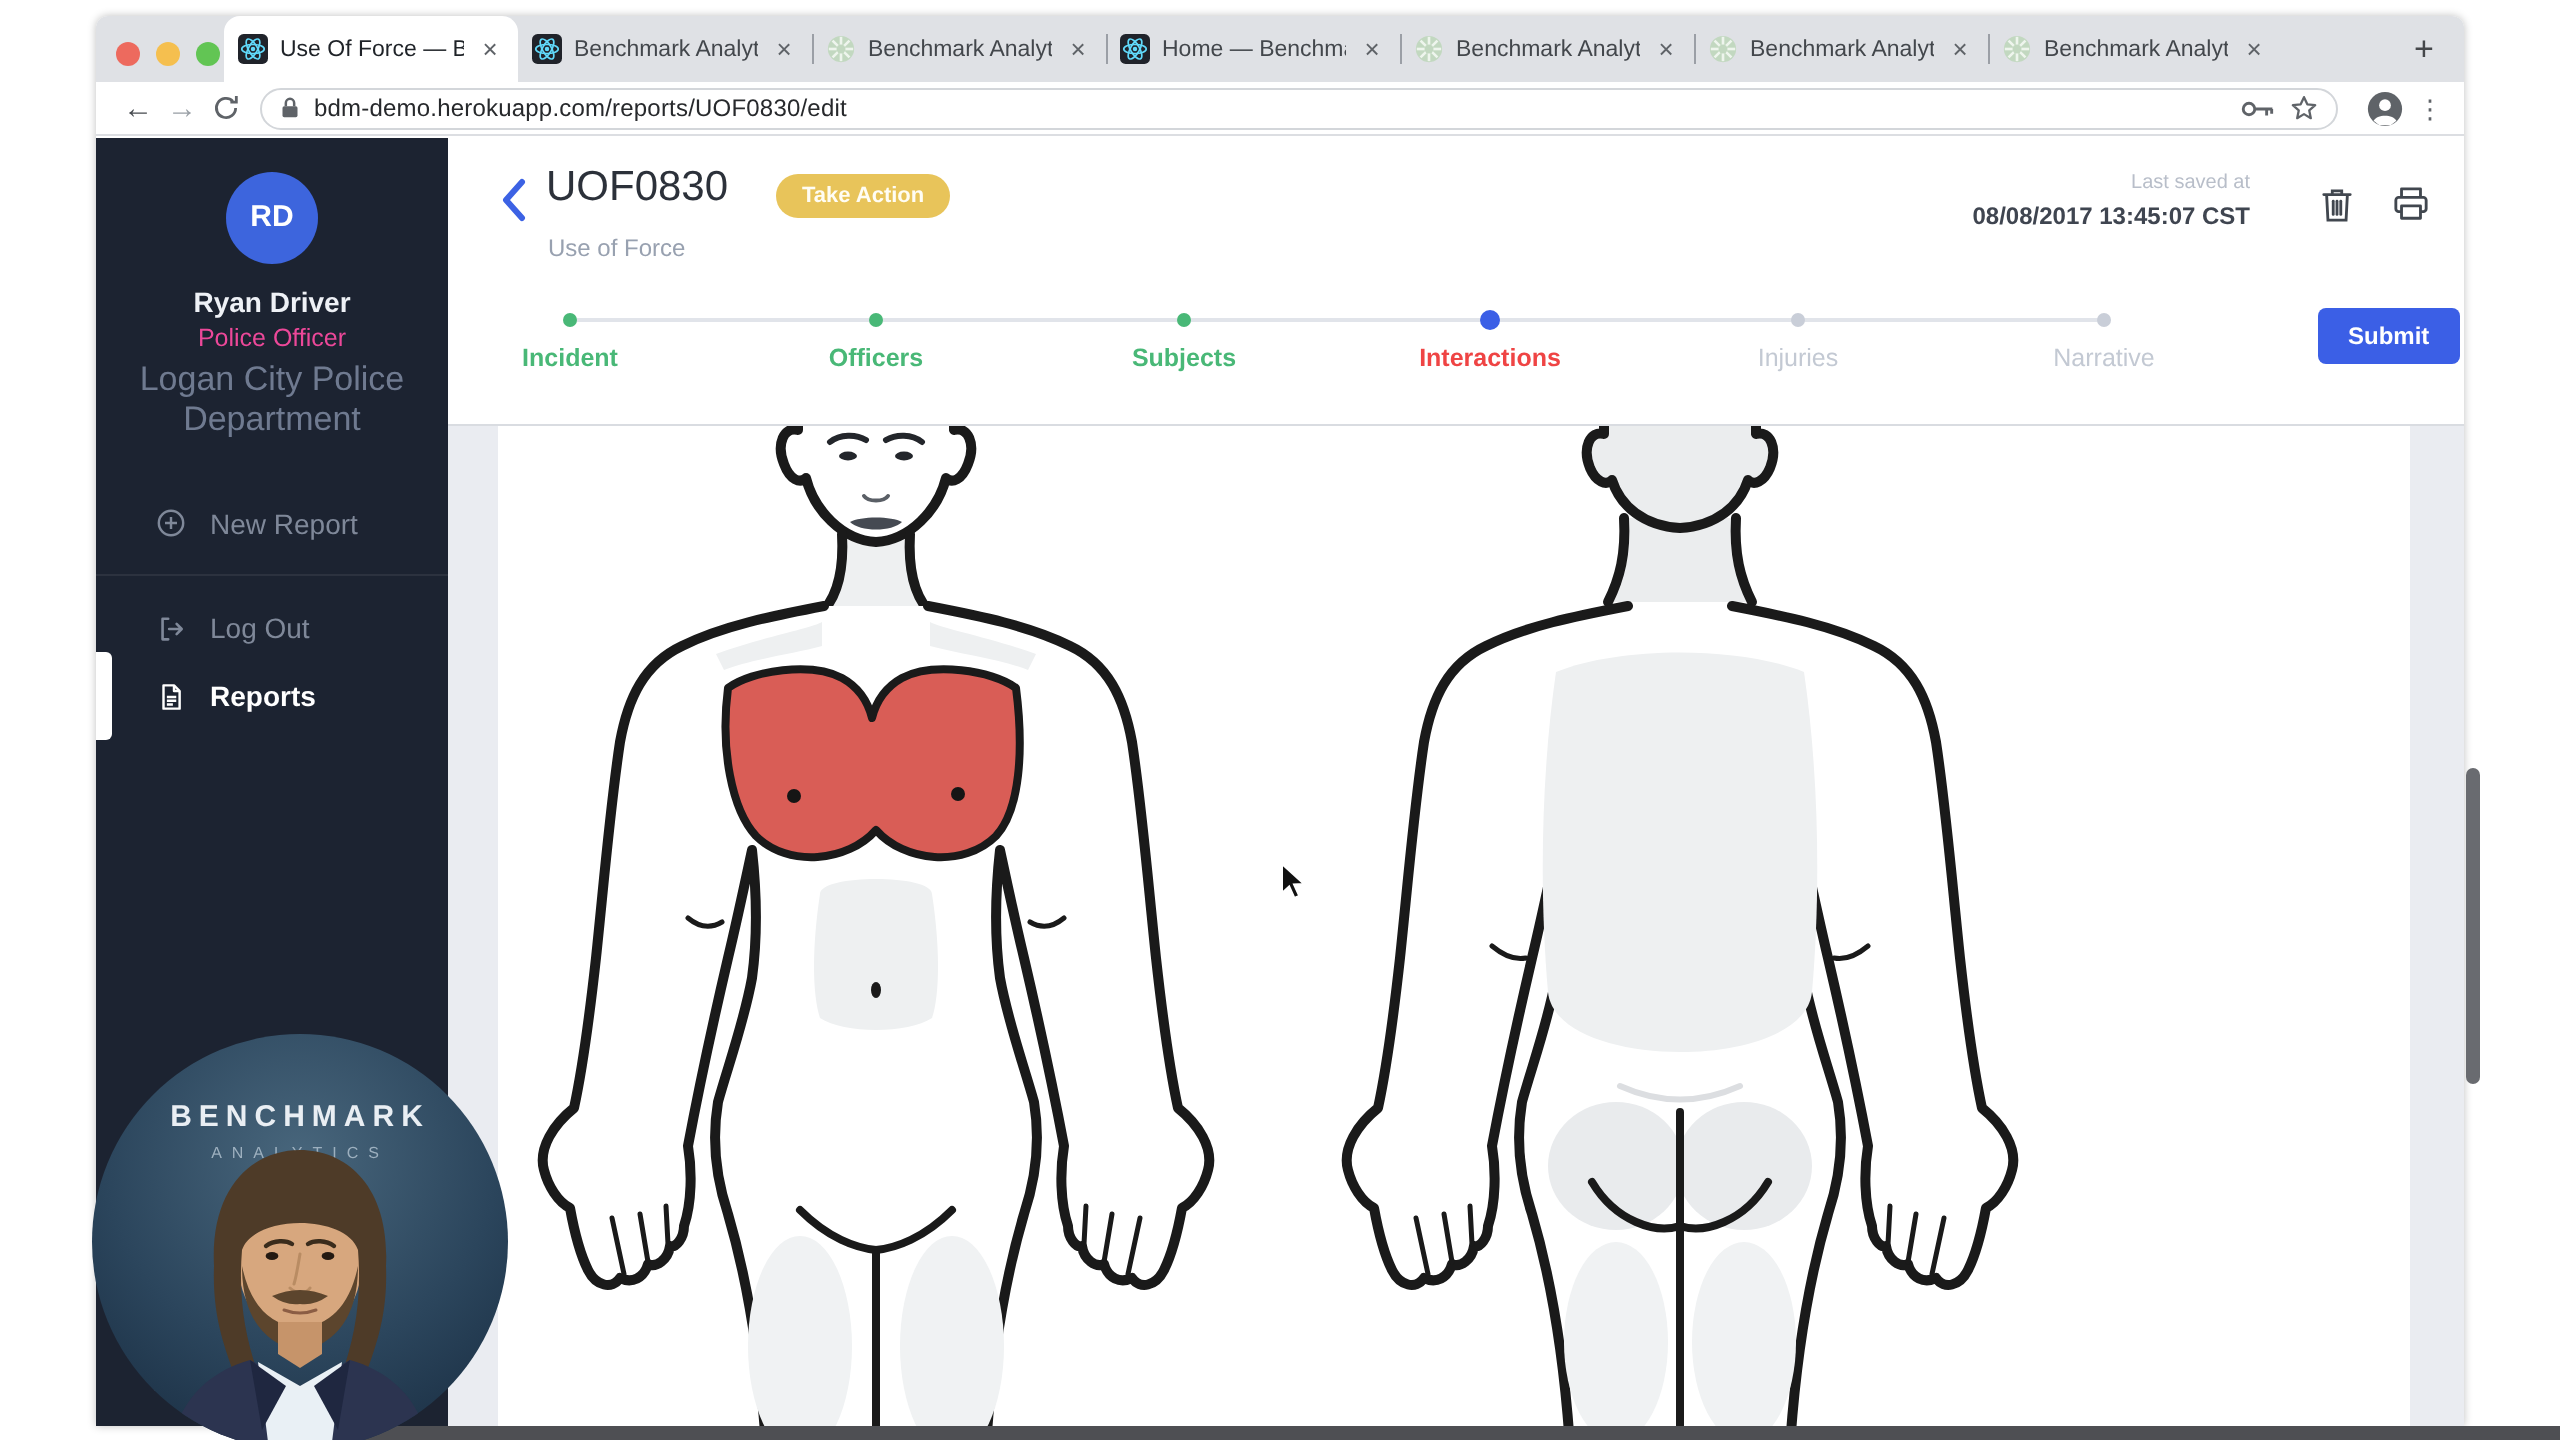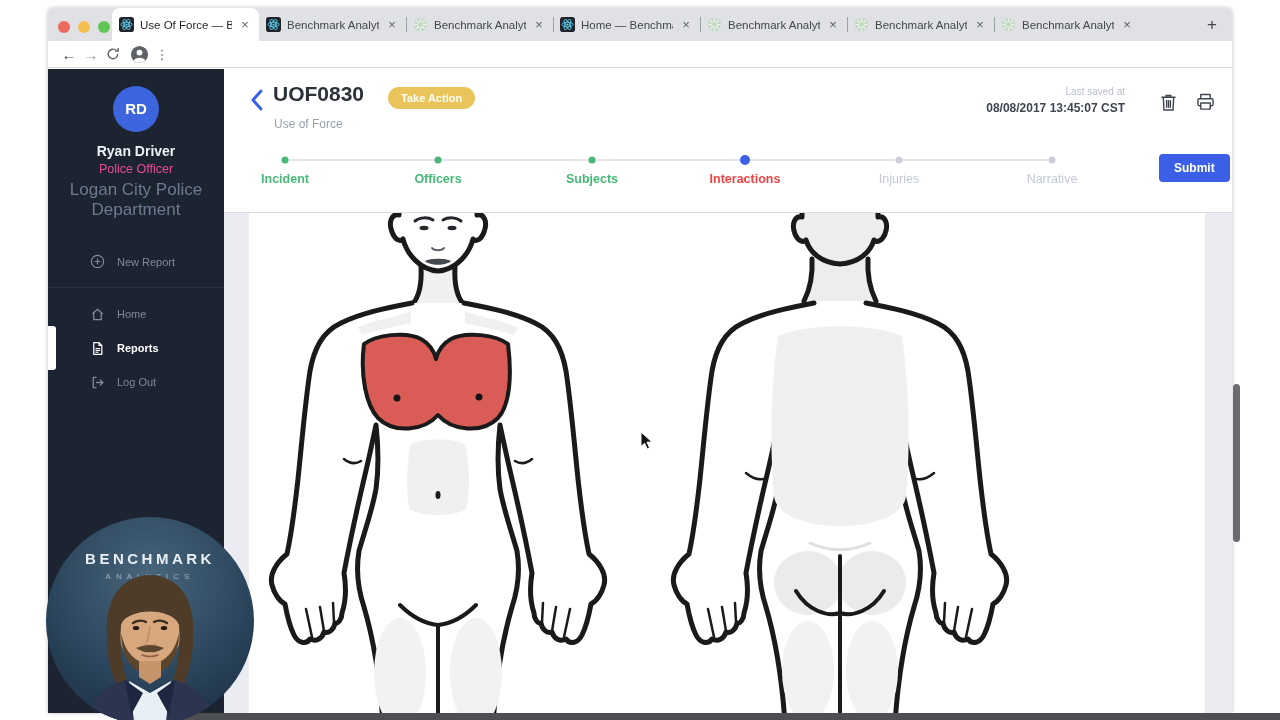--- a/index.html
+++ b/index.html
@@ -38,28 +38,28 @@
   .content { position:absolute; top:61px; bottom:0; left:0; right:0; display:flex; }
   .sidebar { width:176px; background:#1c2331; color:#7f8899; position:relative; }
   .profile { text-align:center; padding-top:17px; }
   .avatar { width:46px; height:46px; border-radius:50%; background:#3d65dd; color:#fff;
     font-size:15px; font-weight:bold; line-height:46px; margin:0 auto; }
   .p-name { margin-top:11px; font-size:14px; font-weight:bold; color:#eef1f6; }
   .p-role { margin-top:3px; font-size:12.5px; color:#ec4899; }
   .p-dept { margin-top:4px; font-size:17px; color:#6f7a90; }
   .menu { margin-top:25px; }
   .m-item { position:relative; height:34px; display:flex; align-items:center; gap:12px;
-    padding-left:42px; font-size:11px; }
+    padding-left:30px; font-size:14px; }
   .m-item.first { margin-bottom:9px; border-bottom:1px solid rgba(255,255,255,.07); height:43px; padding-bottom:9px; }
   .m-item.active { color:#fff; font-weight:bold; }
   .m-item.active .bar { position:absolute; left:0; top:-5px; width:8px; height:44px; background:#fff; border-radius:0 3px 3px 0; }
   .m-icon { width:15px; height:15px; display:flex; }
   .main { flex:1; position:relative; background:#fff; }
   .hdr-back { position:absolute; left:26px; top:20px; }
-  .hdr-title { position:absolute; left:49px; top:13px; font-size:21px; font-weight:bold; color:#2c313a; }
+  .hdr-title { position:absolute; left:49px; top:13px; font-size:21px; font-weight:normal; color:#2c313a; }
   .action-pill { position:absolute; left:164px; top:18px; background:#e8c45a; color:#fffdf4;
     font-size:11px; font-weight:bold; padding:5px 13px; border-radius:12px; }
   .hdr-sub { position:absolute; left:50px; top:48px; font-size:12px; color:#98a1b0; }
   .saved { position:absolute; right:107px; top:17px; text-align:right; }
   .saved-label { font-size:10px; color:#b8bec9; }
   .saved-value { font-size:12px; font-weight:bold; color:#3f4550; margin-top:4px; }
   .tool-ic { position:absolute; top:24px; }
   .step-line { position:absolute; left:61px; top:90px; width:767px; height:2px; background:#e1e4ea; }
   .dot { position:absolute; top:91px; width:7px; height:7px; border-radius:50%; transform:translate(-50%,-50%); }
   .dot.done{ background:#49b877; } .dot.todo{ background:#c9ced8; }
@@ -212,20 +212,40 @@
   </div>
   <div class="toolbar">
     <div class="navbtn">←</div>
     <div class="navbtn fwd">→</div>
     <div class="navbtn">
       <svg width="14" height="14" viewBox="0 0 16 16" fill="none" stroke="#5f6368" stroke-width="1.6">
         <path d="M13.5 8 a5.5 5.5 0 1 1 -1.6 -3.9"></path>
           <path d="M13.9 1.2 V4.6 H10.5"></path>
         </svg>
     </div>
+    <div class="urlbar">
+      <span class="chip">
+        <svg width="10" height="12" viewBox="0 0 12 14">
+            <rect x="1.5" y="6" width="9" height="6.5" rx="1" fill="#5f6368"></rect>
+        <path d="M3.5 6 V4 a2.5 2.5 0 0 1 5 0 V6" stroke="#5f6368" stroke-width="1.5" fill="none"></path>
+          </svg>
+      </span>
+      <span class="url">bdm-demo.herokuapp.com/reports/UOF0830/edit</span>
+      <span class="chip">
+        <svg width="18" height="11" viewBox="0 0 20 12" fill="none" stroke="#5f6368" stroke-width="1.6">
+          <circle cx="5" cy="6" r="3.2"></circle>
+            <path d="M8.2 6 H18 M14.8 6 V9.6 M17.6 6 V8.6"></path>
+          </svg>
+      </span>
+      <span class="chip">
+        <svg width="14" height="14" viewBox="0 0 16 16" fill="none" stroke="#5f6368" stroke-width="1.3" stroke-linejoin="round">
+          <path d="M8 1.8 L9.9 5.9 L14.4 6.4 L11 9.4 L11.9 13.8 L8 11.5 L4.1 13.8 L5 9.4 L1.6 6.4 L6.1 5.9 Z"></path>
+          </svg>
+      </span>
+    </div>
     <span class="chrome-avatar">
       <svg width="19" height="19" viewBox="0 0 20 20">
           <circle cx="10" cy="10" r="9" fill="#5f6368"></circle>
       <circle cx="10" cy="8" r="3.1" fill="#fff"></circle>
           <path d="M4 16.2 C5.6 12.6 14.4 12.6 16 16.2 L13 18.6 H7 Z" fill="#fff"></path>
         </svg>
     </span>
     <div class="menu-dots">⋮</div>
   </div>
 
@@ -242,46 +262,37 @@
             <span class="m-icon">
               <svg width="15" height="15" viewBox="0 0 16 16" fill="none" stroke="currentColor" stroke-width="1.3">
                 <circle cx="8" cy="8" r="6.5"></circle>
                 <path d="M8 4.8 V11.2 M4.8 8 H11.2"></path>
               </svg>
             </span>
             <span>New Report</span>
           </div>
           <div class="m-item">
             <span class="m-icon">
-              <svg width="15" height="15" viewBox="0 0 16 16" fill="none" stroke="currentColor" stroke-width="1.4" stroke-linejoin="round">
-                <path d="M2.5 7.5 L8 2.5 L13.5 7.5"></path>
-                <path d="M4 6.5 V13.5 H12 V6.5"></path>
+              <svg width="15" height="15" viewBox="0 0 16 16" fill="none" stroke="currentColor" stroke-width="1.4" stroke-linecap="round" stroke-linejoin="round">
+                <path d="M6.5 2.5 H3.5 V13.5 H6.5"></path>
+                <path d="M7 8 H13.5 M11 5.3 L13.7 8 L11 10.7"></path>
               </svg>
             </span>
-            <span>Home</span>
+            <span>Log Out</span>
           </div>
           <div class="m-item active">
             <span class="bar"></span>
             <span class="m-icon">
               <svg width="15" height="15" viewBox="0 0 16 16" fill="none" stroke="currentColor" stroke-width="1.3" stroke-linejoin="round">
                 <path d="M4 1.8 H9.6 L12.6 4.8 V14.2 H4 Z"></path>
                 <path d="M9.6 1.8 V4.8 H12.6"></path>
                 <path d="M5.8 8 H10.8 M5.8 10 H10.8 M5.8 12 H9"></path>
               </svg>
             </span>
             <span>Reports</span>
-          </div>
-          <div class="m-item">
-            <span class="m-icon">
-              <svg width="15" height="15" viewBox="0 0 16 16" fill="none" stroke="currentColor" stroke-width="1.4" stroke-linecap="round" stroke-linejoin="round">
-                <path d="M6.5 2.5 H3.5 V13.5 H6.5"></path>
-                <path d="M7 8 H13.5 M11 5.3 L13.7 8 L11 10.7"></path>
-              </svg>
-            </span>
-            <span>Log Out</span>
           </div>
         </div>
     </div>
 
     <div class="main">
       <div class="hdr-back">
         <svg width="14" height="22" viewBox="0 0 14 22" fill="none" stroke="#3c62e4" stroke-width="3" stroke-linecap="round" stroke-linejoin="round">
             <path d="M11 2 L3 11 L11 20"></path>
           </svg>
       </div>

